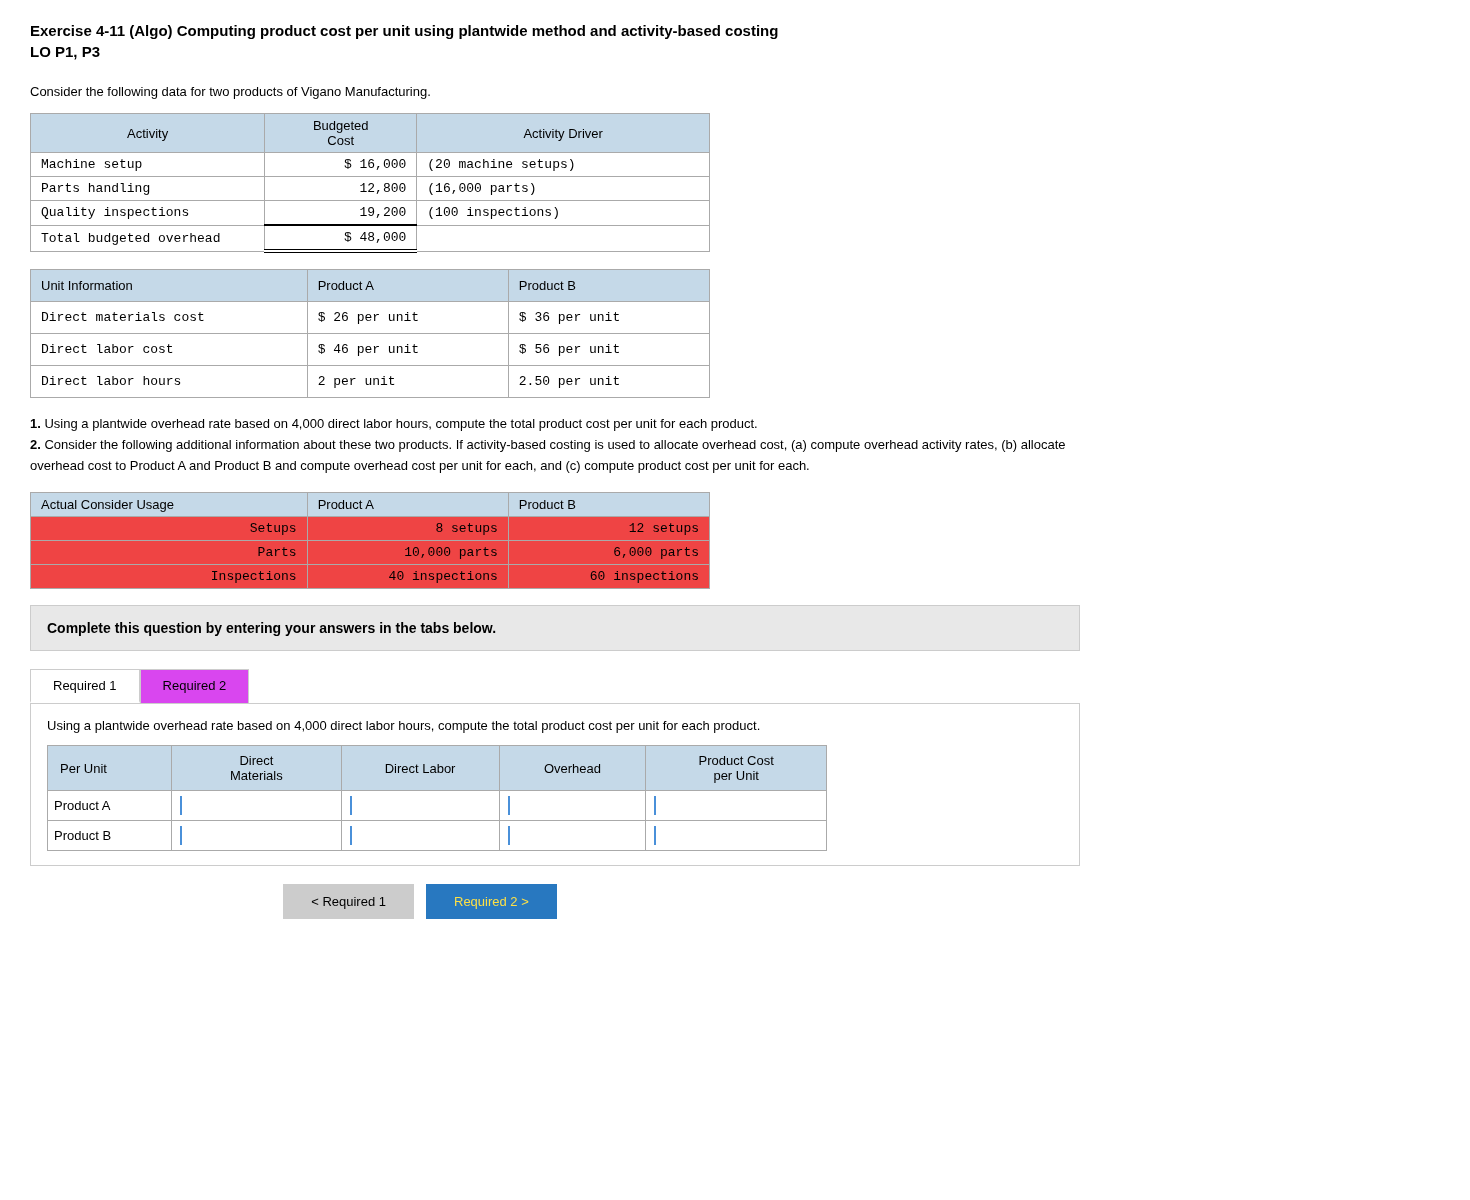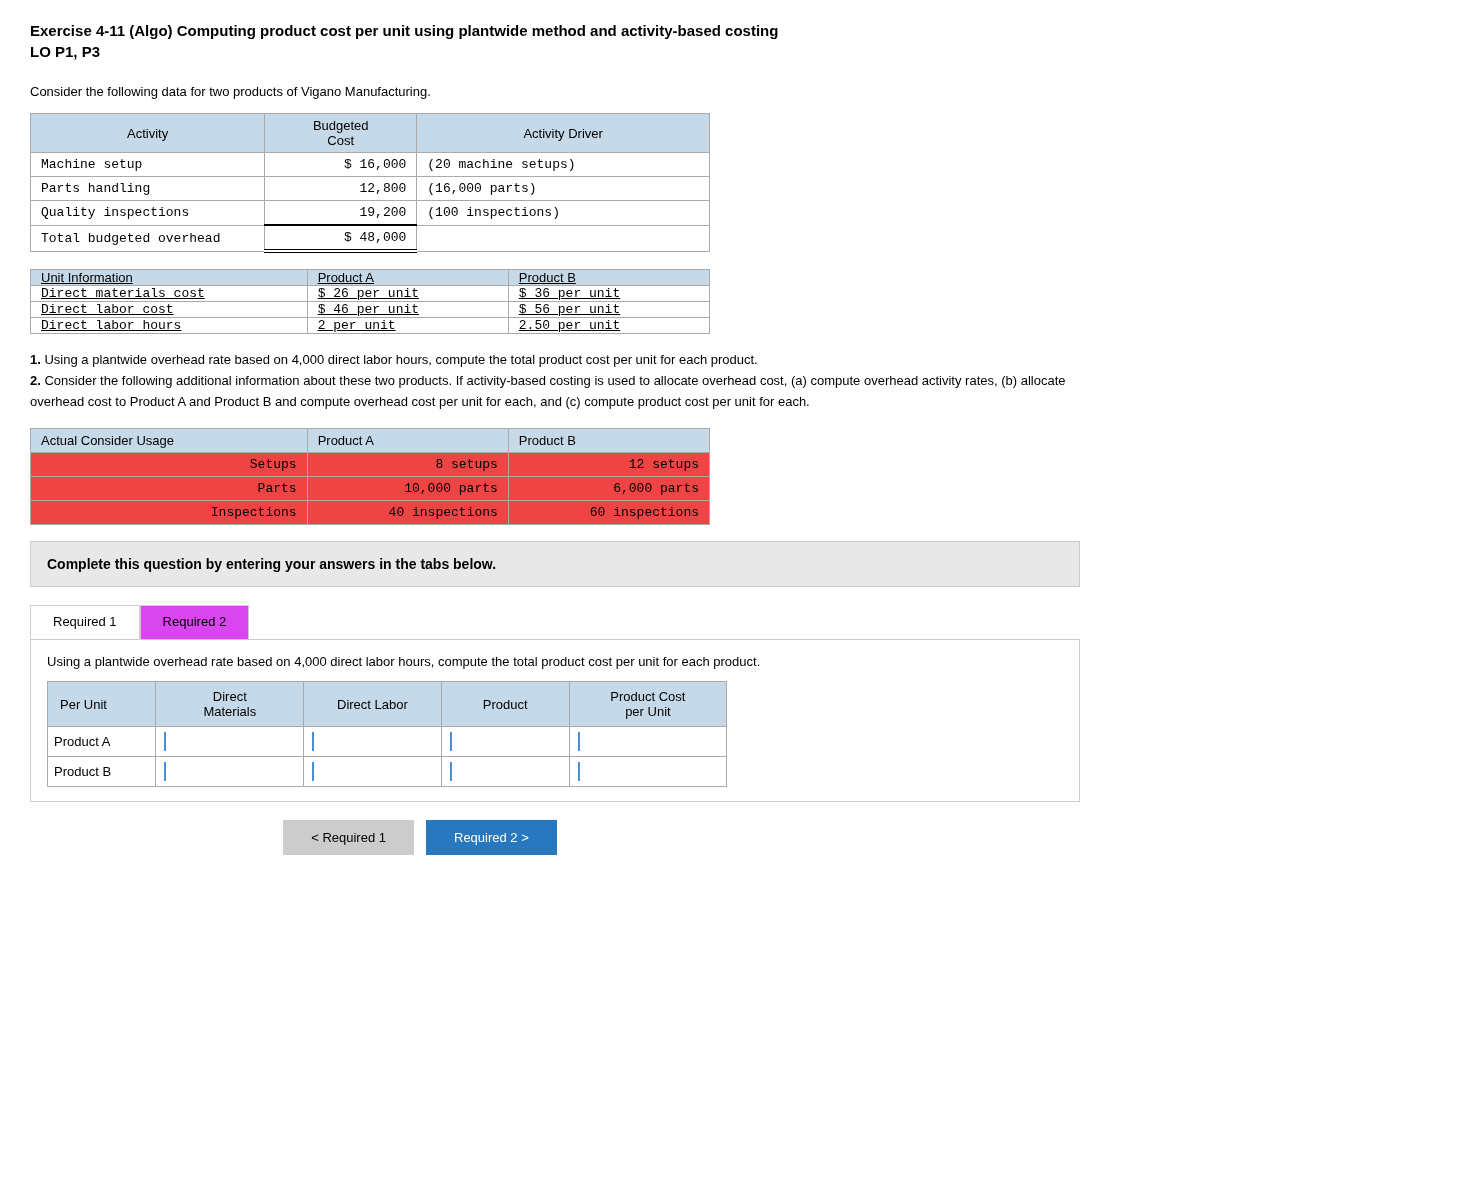--- a/index.html
+++ b/index.html
@@ -54,22 +54,21 @@
     .activity-table td { background: #fff; }
     
     .unit-table {
       border-collapse: collapse;
       width: 680px;
       margin-bottom: 16px;
       font-size: 13px;
     }
     .unit-table th, .unit-table td {
       border: 1px solid #aaa;
-      padding: 0 10px;
-      text-decoration: underline;
+      padding: 8px 10px;
     }
     .unit-table th {
       background: #c5d9e8;
       font-weight: normal;
       text-align: left;
     }
     .unit-table td { background: #fff; text-align: left; }
     
     .actual-table {
       border-collapse: collapse;
@@ -121,21 +120,21 @@
     .tab-content-area {
       border: 1px solid #ccc;
       padding: 14px 16px;
       width: 1050px;
       font-size: 13px;
       margin-bottom: 18px;
     }
     
     .answer-table {
       border-collapse: collapse;
-      width: 680px;
+      width: 780px;
       font-size: 13px;
       margin-top: 12px;
     }
     .answer-table th {
       background: #c5d9e8;
       border: 1px solid #aaa;
       padding: 7px 12px;
       text-align: center;
       font-weight: normal;
     }
@@ -168,21 +167,21 @@
       font-size: 13px;
       cursor: pointer;
       border: none;
     }
     .nav-btn.prev {
       background: #ccc;
       color: #000;
     }
     .nav-btn.next {
       background: #2878c0;
-      color: #ffffff;
+      color: #fde047;
     }
     .monospace { font-family: 'Courier New', monospace; }
     .text-right { text-align: right; }
     .col-activity { width: 200px; }
     .col-budget { width: 130px; }
     .col-driver { width: 250px; }
   </style>
 </head>
 <body>
 
@@ -303,21 +302,21 @@
 
 <div class="tab-content-area">
   <p style="margin-bottom:10px;">Using a plantwide overhead rate based on 4,000 direct labor hours, compute the total product cost per unit for each product.</p>
 
   <table class="answer-table">
     <thead>
       <tr>
         <th class="left" style="width:110px;">Per Unit</th>
         <th style="width:150px;">Direct<br>Materials</th>
         <th style="width:140px;">Direct Labor</th>
-        <th style="width:130px;">Product</th>
+        <th style="width:130px;">Overhead</th>
         <th style="width:160px;">Product Cost<br>per Unit</th>
       </tr>
     </thead>
     <tbody>
       <tr>
         <td class="label-cell">Product A</td>
         <td>
           <input type="text" value="" style="">
         </td>
         <td>

